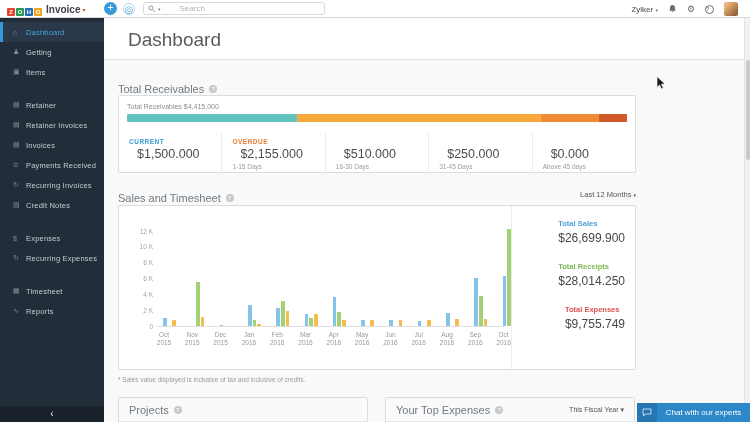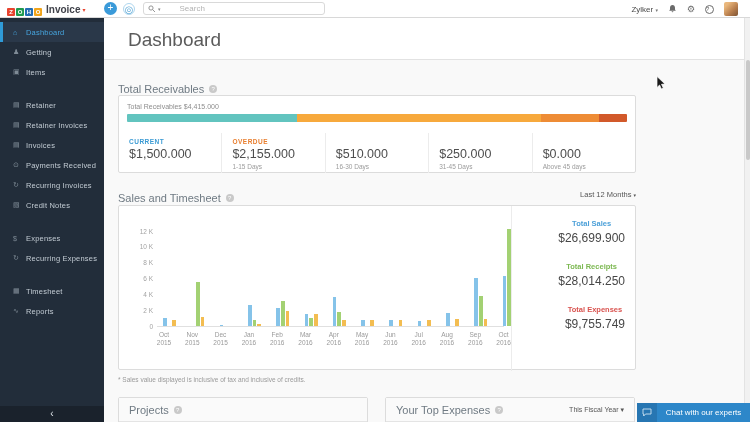--- a/index.html
+++ b/index.html
@@ -54,32 +54,32 @@
   .range-dd .caret { font-size:5px; color:#555; }
 
   .card { position:absolute; background:#fff; border:1px solid #dcdcdc; border-radius:2px; }
   #card-receivables { left:14px; top:20px; width:518px; height:78px; padding:7px 8px; }
   .recv-bar-label { font-size:7px; color:#8d8d8d; }
   .recv-bar { margin-top:4px; height:8px; width:100%; display:flex; border-radius:1px; overflow:hidden; }
   .recv-cols { position:absolute; left:0; top:37px; width:100%; height:40px; display:flex; }
   .recv-col { flex:1; padding:5px 0 0 10px; }
   .recv-col + .recv-col { border-left:1px solid #ececec; }
   .recv-label { font-size:6.5px; font-weight:bold; letter-spacing:0.5px; min-height:8px; }
-  .recv-amount { font-size:12.5px; color:#4e4e4e; margin-top:1px; }
+  .recv-amount { font-size:12.5px; color:#4e4e4e; margin-top:1px;margin-left:8px; }
   .recv-sub { font-size:6.5px; color:#9b9b9b; margin-top:2px; }
 
   #card-sales { left:14px; top:130px; width:518px; height:165px; }
   .chart-area { position:absolute; left:0; top:0; width:392px; height:165px; }
   .baseline { position:absolute; left:38px; top:120px; width:347px; height:1px; background:#e0e0e0; }
   .ytick { position:absolute; right:358px; font-size:6.5px; color:#a3a3a3; white-space:nowrap; }
   .bar-group { position:absolute; bottom:0; width:14px; display:flex; align-items:flex-end; }
   .bar { width:4px; margin-right:1px; }
   .xlabel { position:absolute; top:125px; width:28px; text-align:center; font-size:6.5px; color:#9a9a9a; line-height:7.5px; }
   .summary-panel { position:absolute; left:392px; top:0; width:126px; height:165px; border-left:1px solid #ececec; }
-  .summary-row { position:absolute; right:12px; text-align:center; }
+  .summary-row { position:absolute; right:12px; text-align:left; }
   .summary-label { font-size:7.5px; font-weight:bold; }
   .summary-value { font-size:12px; color:#474747; margin-top:3px; }
 
   .footnote { position:absolute; left:14px; top:301px; font-size:6.5px; color:#9a9a9a; }
 
   .bottom-card { top:322px; height:60px; }
   .bottom-card .bc-header { position:absolute; left:0; top:0; width:100%; height:24px; background:#fafafa; border-bottom:1px solid #e4e4e4; display:flex; align-items:center; padding:0 10px; }
   #card-projects { left:14px; width:250px; }
   #card-top-expenses { left:281px; width:250px; }
   .bc-range { margin-left:auto; font-size:7px; color:#555; cursor:pointer; }

